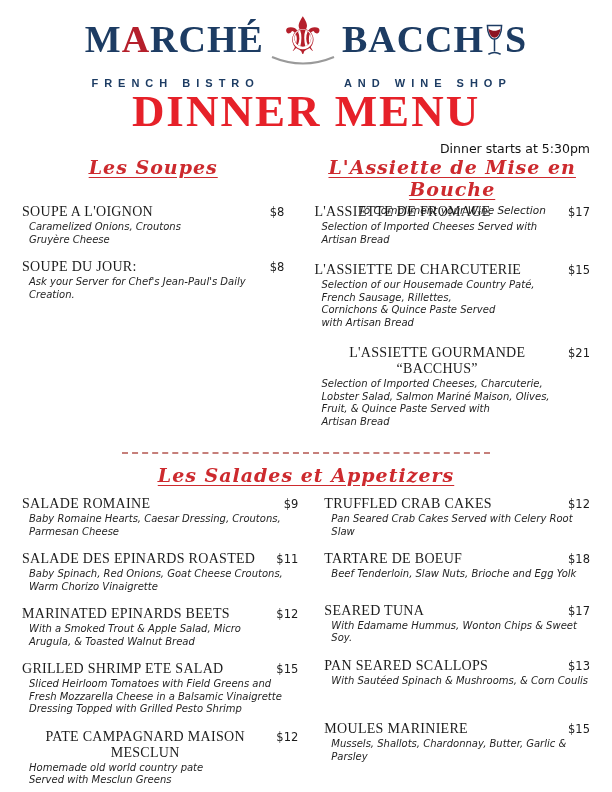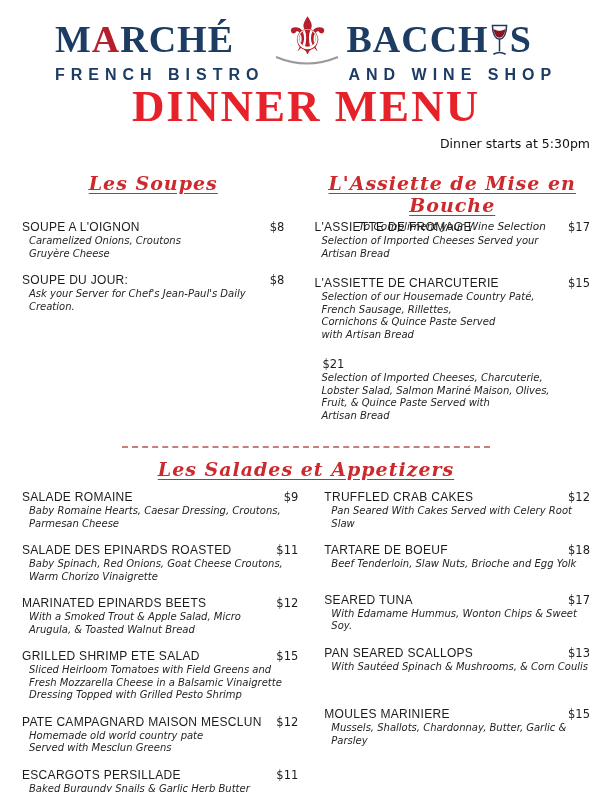--- a/index.html
+++ b/index.html
@@ -18,22 +18,22 @@
   }
   .brand-block { display: flex; flex-direction: column; }
   .brand {
     font-family: "Liberation Serif", serif;
     font-weight: bold; font-size: 38px; line-height: 1;
     color: #1d3c63; letter-spacing: 1px; white-space: nowrap;
   }
   .brand .red-letter { color: #b51f2b; }
   .tagline {
     font-family: "Liberation Sans", sans-serif;
-    font-size: 16px; font-weight: bold; letter-spacing: 6px;
-    color: #1d3c63; margin-top: 8px;
+    font-size: 11px; font-weight: bold; letter-spacing: 6px;
+    color: #1d3c63; margin-top: 19px;
   }
   .tagline.left { align-self: flex-end; padding-right: 4px; }
   .tagline.right { align-self: flex-start; padding-left: 2px; }
   .fleur-block { display: flex; flex-direction: column; align-items: center; margin-top: -10px; }
   .fleur { font-size: 52px; line-height: 1; color: #b51f2b; }
   .swash { margin-top: -8px; }
   .glass { display: inline-block; vertical-align: -6px; margin: 0 1px; }
 
   
   .dinner-title {
@@ -58,32 +58,33 @@
   }
   .sub-head {
     text-align: center; font-style: italic; font-size: 10.5px;
     color: #222; margin-top: 4px;
   }
   .col-header { height: 48px; }
 
   
   .two-col {
     display: grid; grid-template-columns: 1fr 1.05fr;
-    column-gap: 30px; margin-top: 21px;
+    column-gap: 30px; margin-top: 0;
   }
   .two-col.salades {
     grid-template-columns: 1.04fr 1fr; column-gap: 26px; margin-top: 10px;
   }
 
   
   .item { margin-bottom: 13px; }
   .item-head { display: flex; justify-content: space-between; align-items: baseline; }
   .item-name {
-    font-size: 12px; color: #1c1c1c; letter-spacing: 0.3px;
-    font-family: Liberation Sans, sans-serif;
+    font-size: 14px; color: #1c1c1c; letter-spacing: 0.3px;
+    font-family: Liberation Serif, serif;
+    text-align: center;
   }
   .item-price { font-size: 11.5px; color: #1c1c1c; padding-left: 8px; white-space: nowrap; }
   .item-desc {
     font-style: italic; font-size: 10px; line-height: 1.25;
     color: #242424; margin: 1px 0 0 7px; white-space: pre-line;
   }
   
   .col-salades-right .item:nth-child(3) { margin-top: 22px; }
   .col-salades-right .item:nth-child(5) { margin-top: 34px; }
   .col-mise .item { margin-bottom: 16px; }
@@ -155,35 +156,36 @@
       <div class="col-header">
         <div class="script-head">L'Assiette de Mise en Bouche</div>
         <div class="sub-head">To Compliment your Wine Selection</div>
       </div>
       <div class="col-mise">
           <div class="item">
             <div class="item-head">
               <span class="item-name">L'ASSIETTE DE FROMAGE</span>
               <span class="item-price">$17</span>
             </div>
-            <div class="item-desc">Selection of Imported Cheeses Served your
+            <div class="item-desc">Selection of Imported Cheeses Served with
 Artisan Bread</div>
           </div>
           <div class="item">
             <div class="item-head">
               <span class="item-name">L'ASSIETTE DE CHARCUTERIE</span>
               <span class="item-price">$15</span>
             </div>
             <div class="item-desc">Selection of our Housemade Country Paté,
 French Sausage, Rillettes,
 Cornichons &amp; Quince Paste Served
 with Artisan Bread</div>
           </div>
           <div class="item">
             <div class="item-head">
+              <span class="item-name">L'ASSIETTE GOURMANDE “BACCHUS”</span>
               <span class="item-price">$21</span>
             </div>
             <div class="item-desc">Selection of Imported Cheeses, Charcuterie,
 Lobster Salad, Salmon Mariné Maison, Olives,
 Fruit, &amp; Quince Paste Served with
 Artisan Bread</div>
           </div>
         </div>
     </div>
   </div>
@@ -241,21 +243,21 @@
           </div>
           <div class="item-desc">Baked Burgundy Snails &amp; Garlic Herb Butter</div>
         </div>
       </div>
     <div class="col-salades-right">
         <div class="item">
           <div class="item-head">
             <span class="item-name">TRUFFLED CRAB CAKES</span>
             <span class="item-price">$12</span>
           </div>
-          <div class="item-desc">Pan Seared With Cakes Served with  Celery Root
+          <div class="item-desc">Pan Seared Crab Cakes Served with  Celery Root
 Slaw</div>
         </div>
         <div class="item">
           <div class="item-head">
             <span class="item-name">TARTARE DE BOEUF</span>
             <span class="item-price">$18</span>
           </div>
           <div class="item-desc">Beef Tenderloin, Slaw Nuts, Brioche and Egg Yolk</div>
         </div>
         <div class="item">

